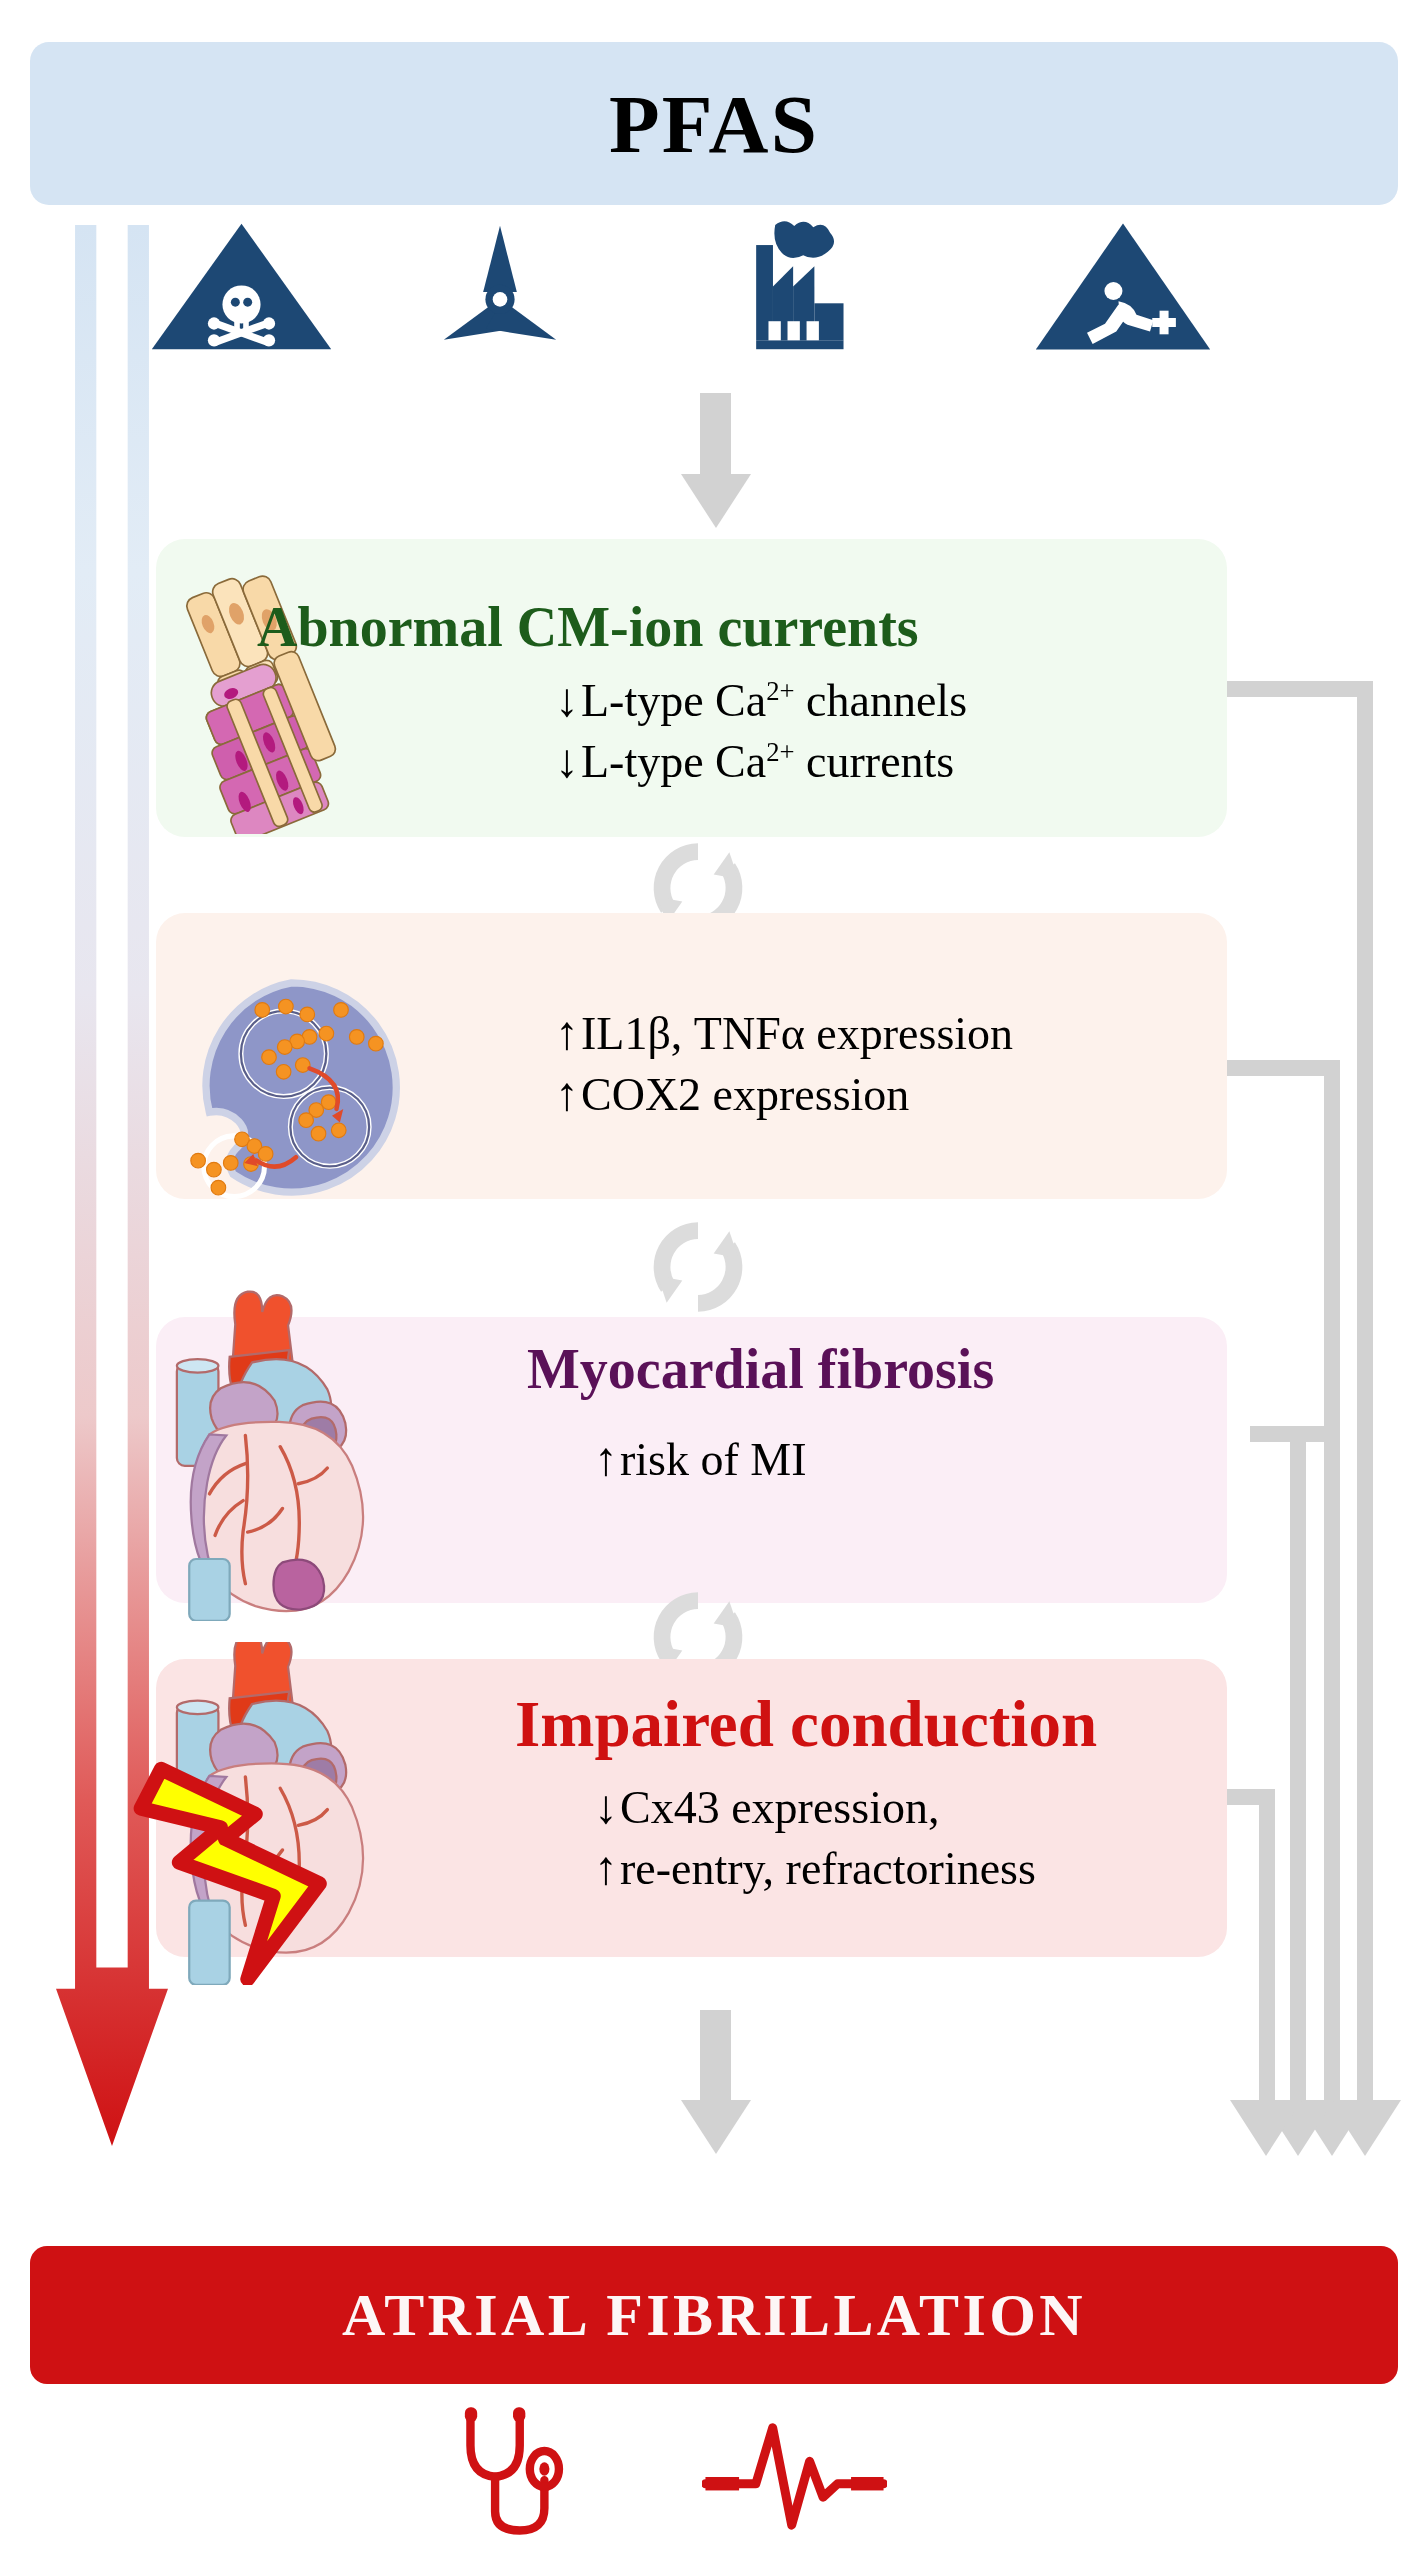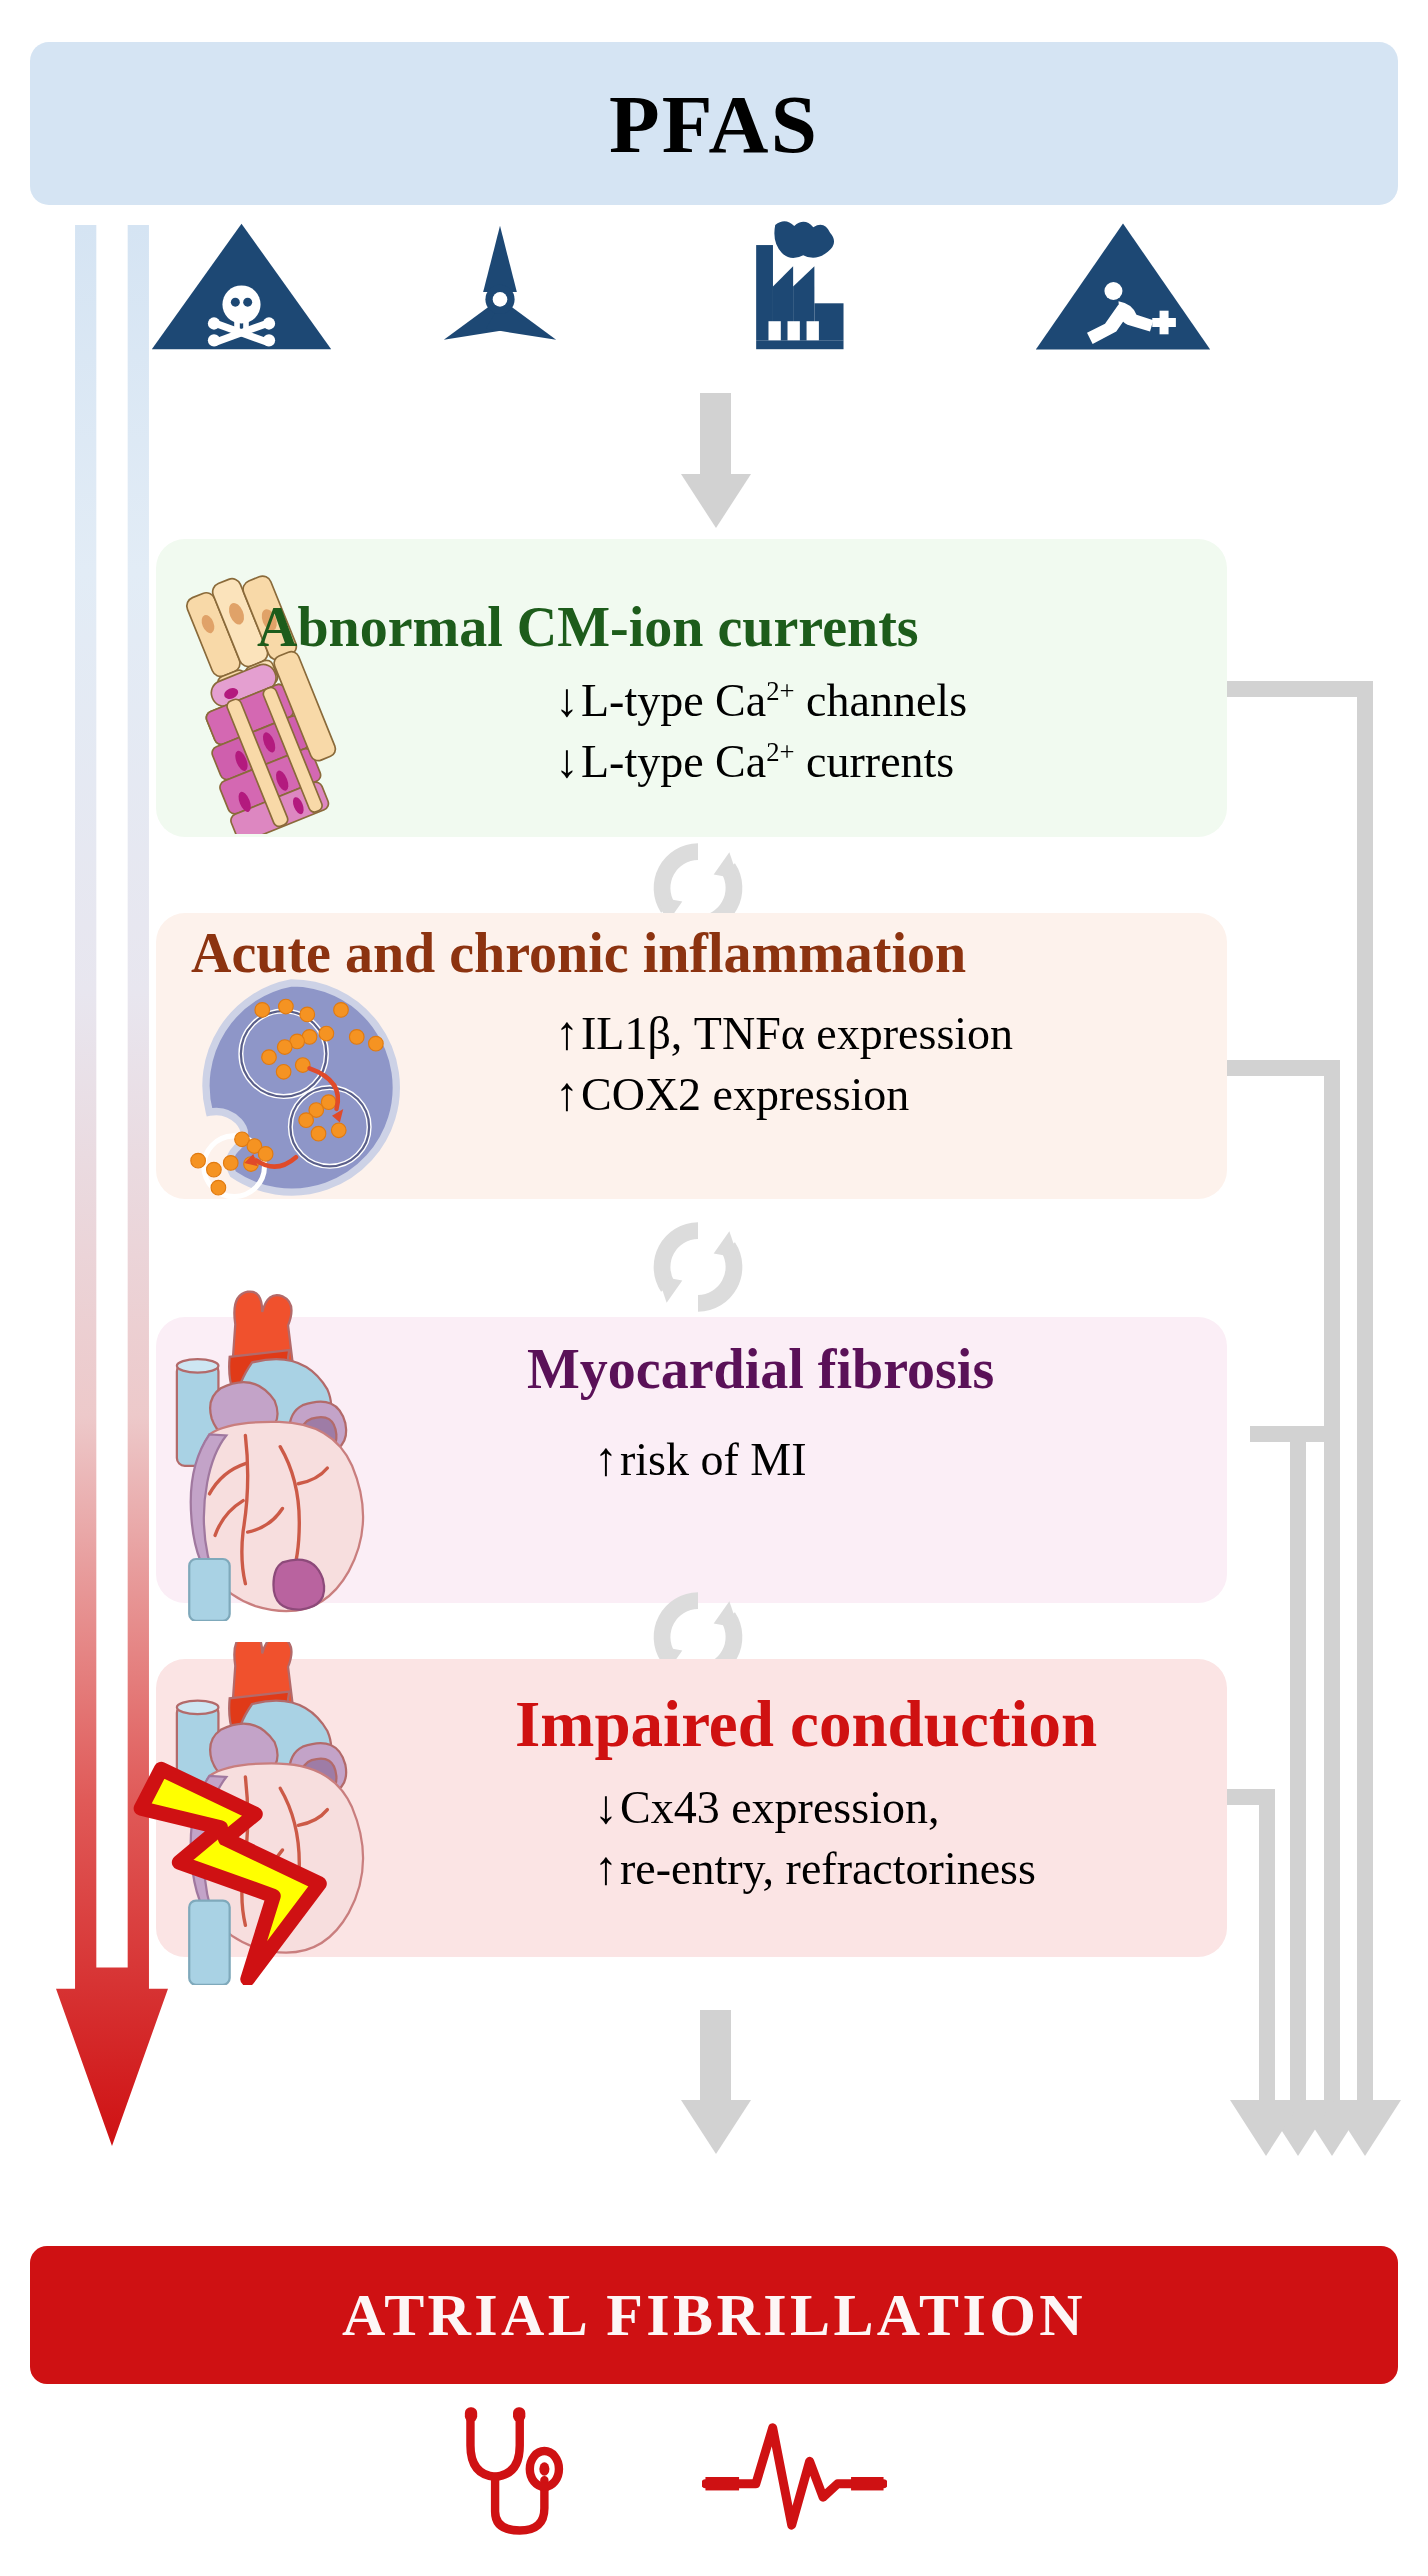--- a/index.html
+++ b/index.html
@@ -271,21 +271,20 @@
       </g>
       <g fill="none" stroke="#e04a2a" stroke-width="8" stroke-linecap="round">
         <path d="M232,166 q62,22 48,72"></path>
         <path d="M208,324 q-34,30 -70,6"></path>
       </g>
       <g fill="#e04a2a">
         <polygon points="272,250 292,238 286,262"></polygon>
         <polygon points="132,318 140,340 116,334"></polygon>
       </g>
     </svg>
-    <div class="title">Acute and chronic inflammation</div>
     <div class="lines">
       <div>
         <span class="a">↑</span><span>IL1β, TNFα expression</span>
       </div>
       <div>
         <span class="a">↑</span><span>COX2 expression</span>
       </div>
     </div>
   </div>
 

